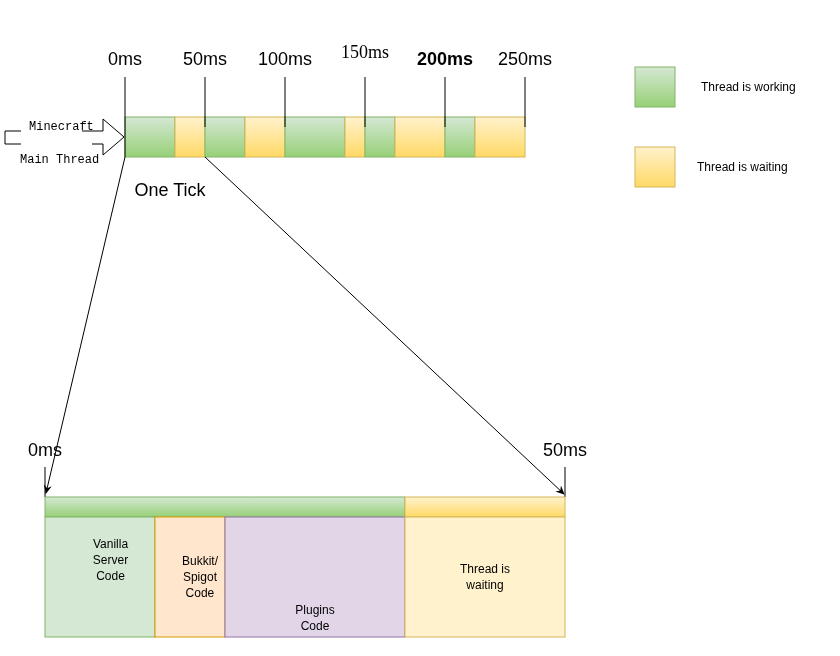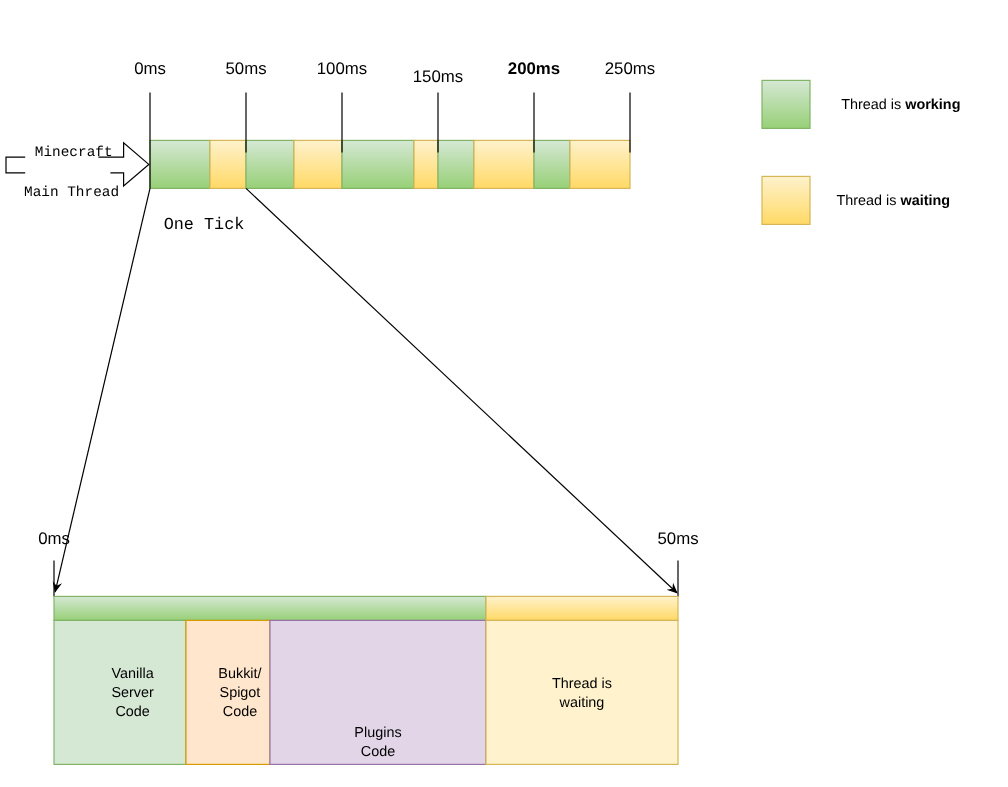--- a/index.html
+++ b/index.html
@@ -1,22 +1,22 @@
 <!DOCTYPE html>
 <html><head>
 <meta charset="utf-8">
 <style>
   html, body { margin: 0; padding: 0; background: #ffffff; }
   body { width: 840px; height: 656px; position: relative; overflow: hidden;
          font-family: "Liberation Sans", sans-serif; color: #000; }
   svg { position: absolute; left: 0; top: 0; }
-  .tick-label { position: absolute; font-size: 14px; transform: translateX(-50%); white-space: nowrap; }
+  .tick-label { position: absolute; font-size: 18px; transform: translateX(-50%); white-space: nowrap; }
   .small { position: absolute; font-size: 12px; white-space: nowrap; font-family: Liberation Mono, monospace; }
   .legend-text { position: absolute; font-size: 12px; white-space: nowrap; }
-  .legend-text b { font-weight: bold; }
+  .legend-text b { font-weight: normal; }
   .cell { position: absolute; display: flex; align-items: center; justify-content: center;
           text-align: center; font-size: 12px; line-height: 16px; box-sizing: border-box; white-space: pre-line; }
 </style>
 </head>
 <body>
 
 <svg id="diagram-svg" width="840" height="656" viewBox="0 0 840 656">
   <defs>
     <linearGradient id="gWork" x1="0" y1="0" x2="0" y2="1">
       <stop offset="0" stop-color="#d5e8d4"></stop>
@@ -71,42 +71,42 @@
       <rect x="154.98" y="517" width="69.992" height="120" fill="#ffe6cc" stroke="#d79b00"></rect>
       <rect x="224.97199999999998" y="517" width="180.024" height="120" fill="#e1d5e7" stroke="#9673a6"></rect>
       <rect x="404.996" y="517" width="160.004" height="120" fill="#fff2cc" stroke="#d6b656"></rect>
     </g>
 </svg>
 
 <div id="tick-labels">
     <div class="tick-label" style="left: 125px; top: 49px;">0ms</div>
     <div class="tick-label" style="left: 205px; top: 49px;">50ms</div>
     <div class="tick-label" style="left: 285px; top: 49px;">100ms</div>
-    <div class="tick-label" style="left: 365px; top: 55px;">150ms</div>
+    <div class="tick-label" style="left: 365px; top: 42px; font-family: Liberation Serif, serif;">150ms</div>
     <div class="tick-label" style="left: 445px; top: 49px; font-weight: bold;">200ms</div>
     <div class="tick-label" style="left: 525px; top: 49px;">250ms</div>
   </div>
 
 <div class="small" style="left:29px; top:120px;">Minecraft</div>
 <div class="small" style="left:20px; top:136px;margin-top:17px;">Main Thread</div>
 
-<div class="tick-label" style="left:170px; top:180px;font-family:Liberation Mono, monospace;">One Tick</div>
+<div class="tick-label" style="left:170px; top:180px;">One Tick</div>
 
 <div class="legend-text" style="left:701px; top:80px;">
   <span>Thread is </span><b>working</b>
 </div>
 <div class="legend-text" style="left:697px; top:160px;">
   <span>Thread is </span><b>waiting</b>
 </div>
 
 <div class="tick-label" style="left:45px; top:440px;">0ms</div>
 <div class="tick-label" style="left:565px; top:440px;">50ms</div>
 
 <div id="breakdown-labels">
-    <div class="cell" style="left: 45px; top: 517px; width: 131px; height: 120px;">Vanilla
+    <div class="cell" style="left: 45px; top: 500px; width: 131px; height: 120px;">Vanilla
 Server
 Code</div>
     <div class="cell" style="left: 154.98px; top: 517px; width: 90px; height: 120px;">Bukkit/
 Spigot
 Code</div>
     <div class="cell" style="left: 224.972px; top: 543px; width: 180.024px; height: 149px;">Plugins
 Code</div>
     <div class="cell" style="left: 404.996px; top: 517px; width: 160.004px; height: 120px;">Thread is
 waiting</div>
   </div>

